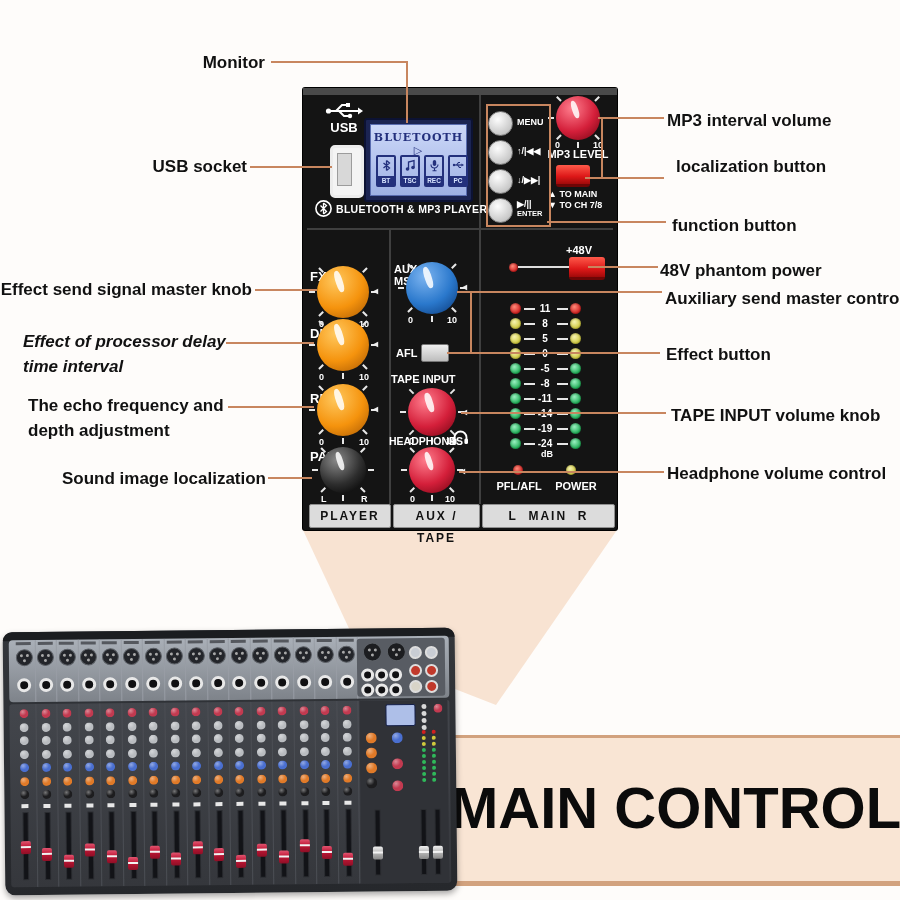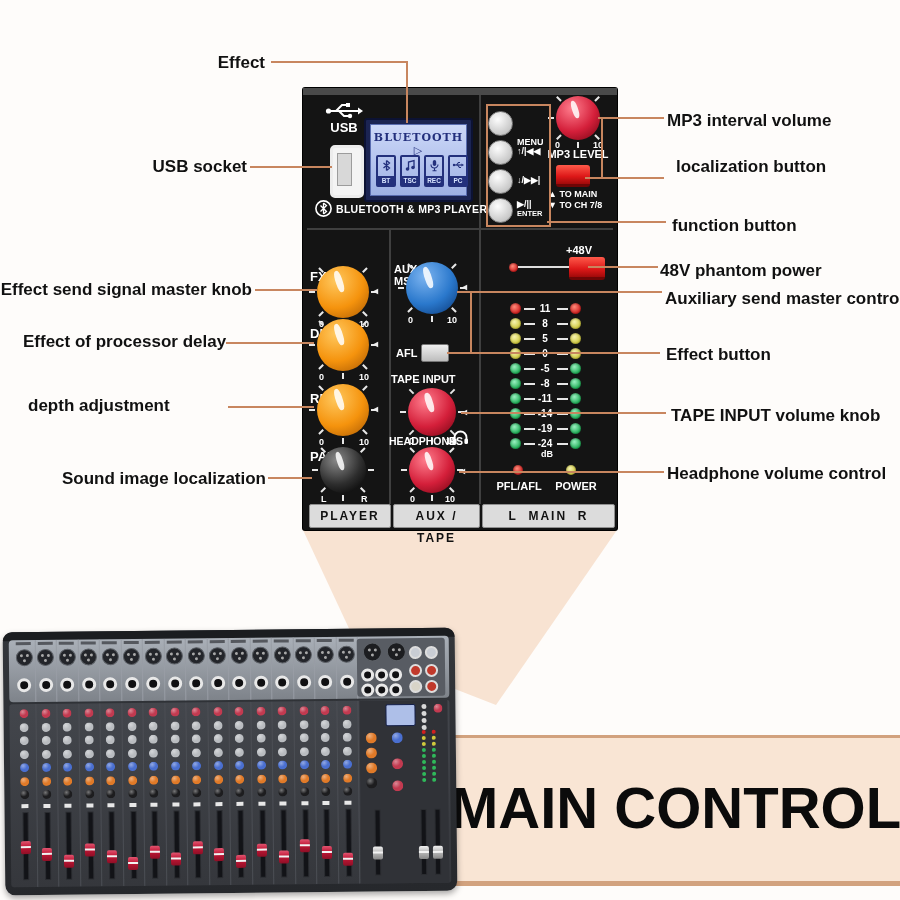--- a/index.html
+++ b/index.html
@@ -99,27 +99,29 @@
 <body>
 
 <svg id="funnel" width="320" height="185">
   <polygon points="3,0 317,0 196,175 60,122" fill="#f8e3d2"></polygon>
 </svg>
 
 <div id="banner">
   <div class="t">MAIN CONTROL</div>
 </div>
 
-<div class="lbl r" style="right:635px;top:50px;">Effect</div>
+<div class="lbl r" style="right:635px;top:50px;">Monitor</div>
 <div class="lbl r" style="right:653px;top:154px;">USB socket</div>
 <div class="lbl r" style="right:648px;top:277px;">Effect send signal master knob</div>
-<div class="lbl" style="left:23px;top:329px;">
+<div class="lbl" style="left:23px;top:329px;font-style:italic;">
   <div>Effect of processor delay</div>
+  <div>time interval</div>
 </div>
 <div class="lbl" style="left:28px;top:393px;">
+  <div>The echo frequency and</div>
   <div>depth adjustment</div>
 </div>
 <div class="lbl r" style="right:634px;top:466px;">Sound image localization</div>
 
 <div class="lbl" style="left:667px;top:108px;">MP3 interval volume</div>
 <div class="lbl" style="left:676px;top:154px;">
   <div>localization button</div>
 </div>
 <div class="lbl" style="left:672px;top:213px;">function button</div>
 <div class="lbl" style="left:660px;top:258px;">48V phantom power</div>
@@ -207,21 +209,21 @@
   </div>
 
   <svg class="abs" style="left:12px;top:112px;" width="17" height="17" viewBox="0 0 17 17">
     <circle cx="8.5" cy="8.5" r="7.6" fill="none" stroke="#fff" stroke-width="1.6"></circle>
     <path d="M8.5 3 V14 M8.5 3 L11.5 5.5 L5.5 11.5 M5.5 5.5 L11.5 11.5 L8.5 14" stroke="#fff" stroke-width="1.3" fill="none"></path>
   </svg>
   <div class="pl" style="left:33px;top:115px;font-size:10.5px;letter-spacing:.3px;">BLUETOOTH &amp; MP3 PLAYER</div>
 
   <div id="fbtns">
       <div class="cbtn" style="left: 185px; top: 23px;"></div>
-      <div class="pl" style="left: 214px; top: 30px; font-size: 9px; line-height: 9px; margin-top: 20px;">MENU</div>
+      <div class="pl" style="left: 214px; top: 30px; font-size: 9px; line-height: 9px;">MENU</div>
       <div class="cbtn" style="left: 185px; top: 52px;"></div>
       <div class="pl" style="left: 214px; top: 59px; font-size: 9px; line-height: 9px;">↑/|◀◀</div>
       <div class="cbtn" style="left: 185px; top: 81px;"></div>
       <div class="pl" style="left: 214px; top: 88px; font-size: 9px; line-height: 9px;">↓/▶▶|</div>
       <div class="cbtn" style="left: 185px; top: 110px;"></div>
       <div class="pl" style="left: 214px; top: 112px; font-size: 9px; line-height: 9px;">▶/||<div style="font-size: 7.5px;">ENTER</div></div>
     </div>
 
   <div class="knob kred" style="left:253px;top:8px;width:44px;height:44px;">
       <div class="cap"></div>

